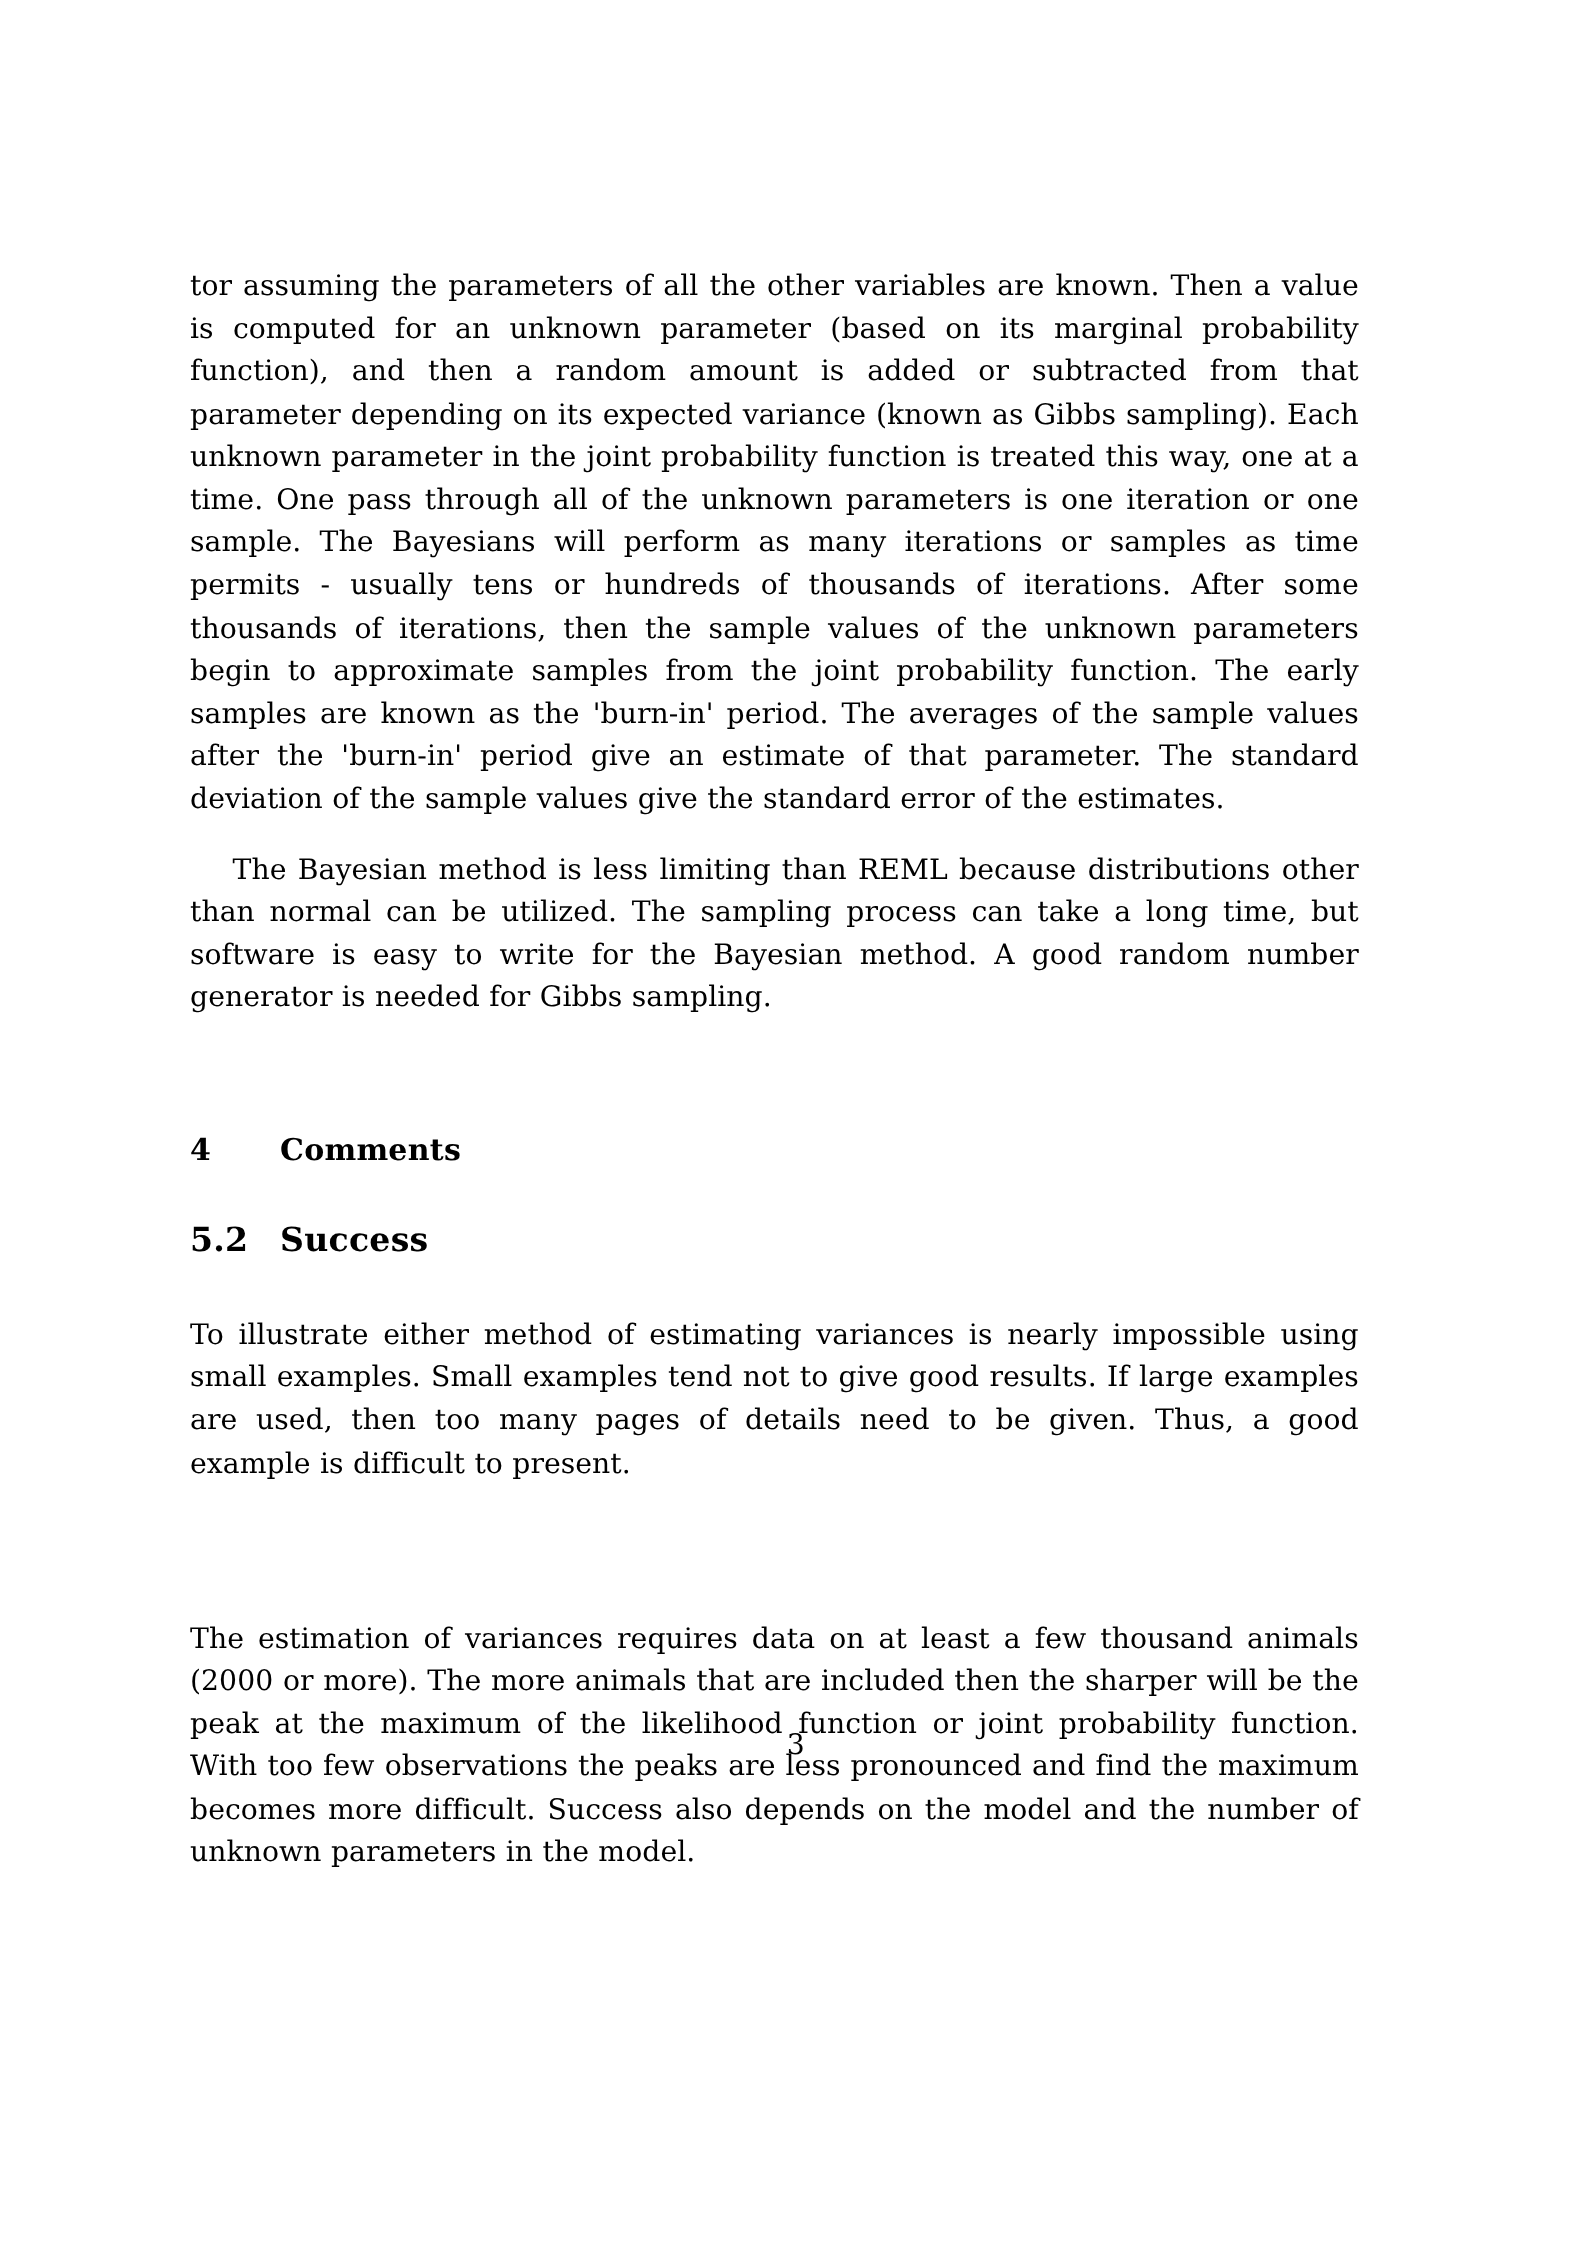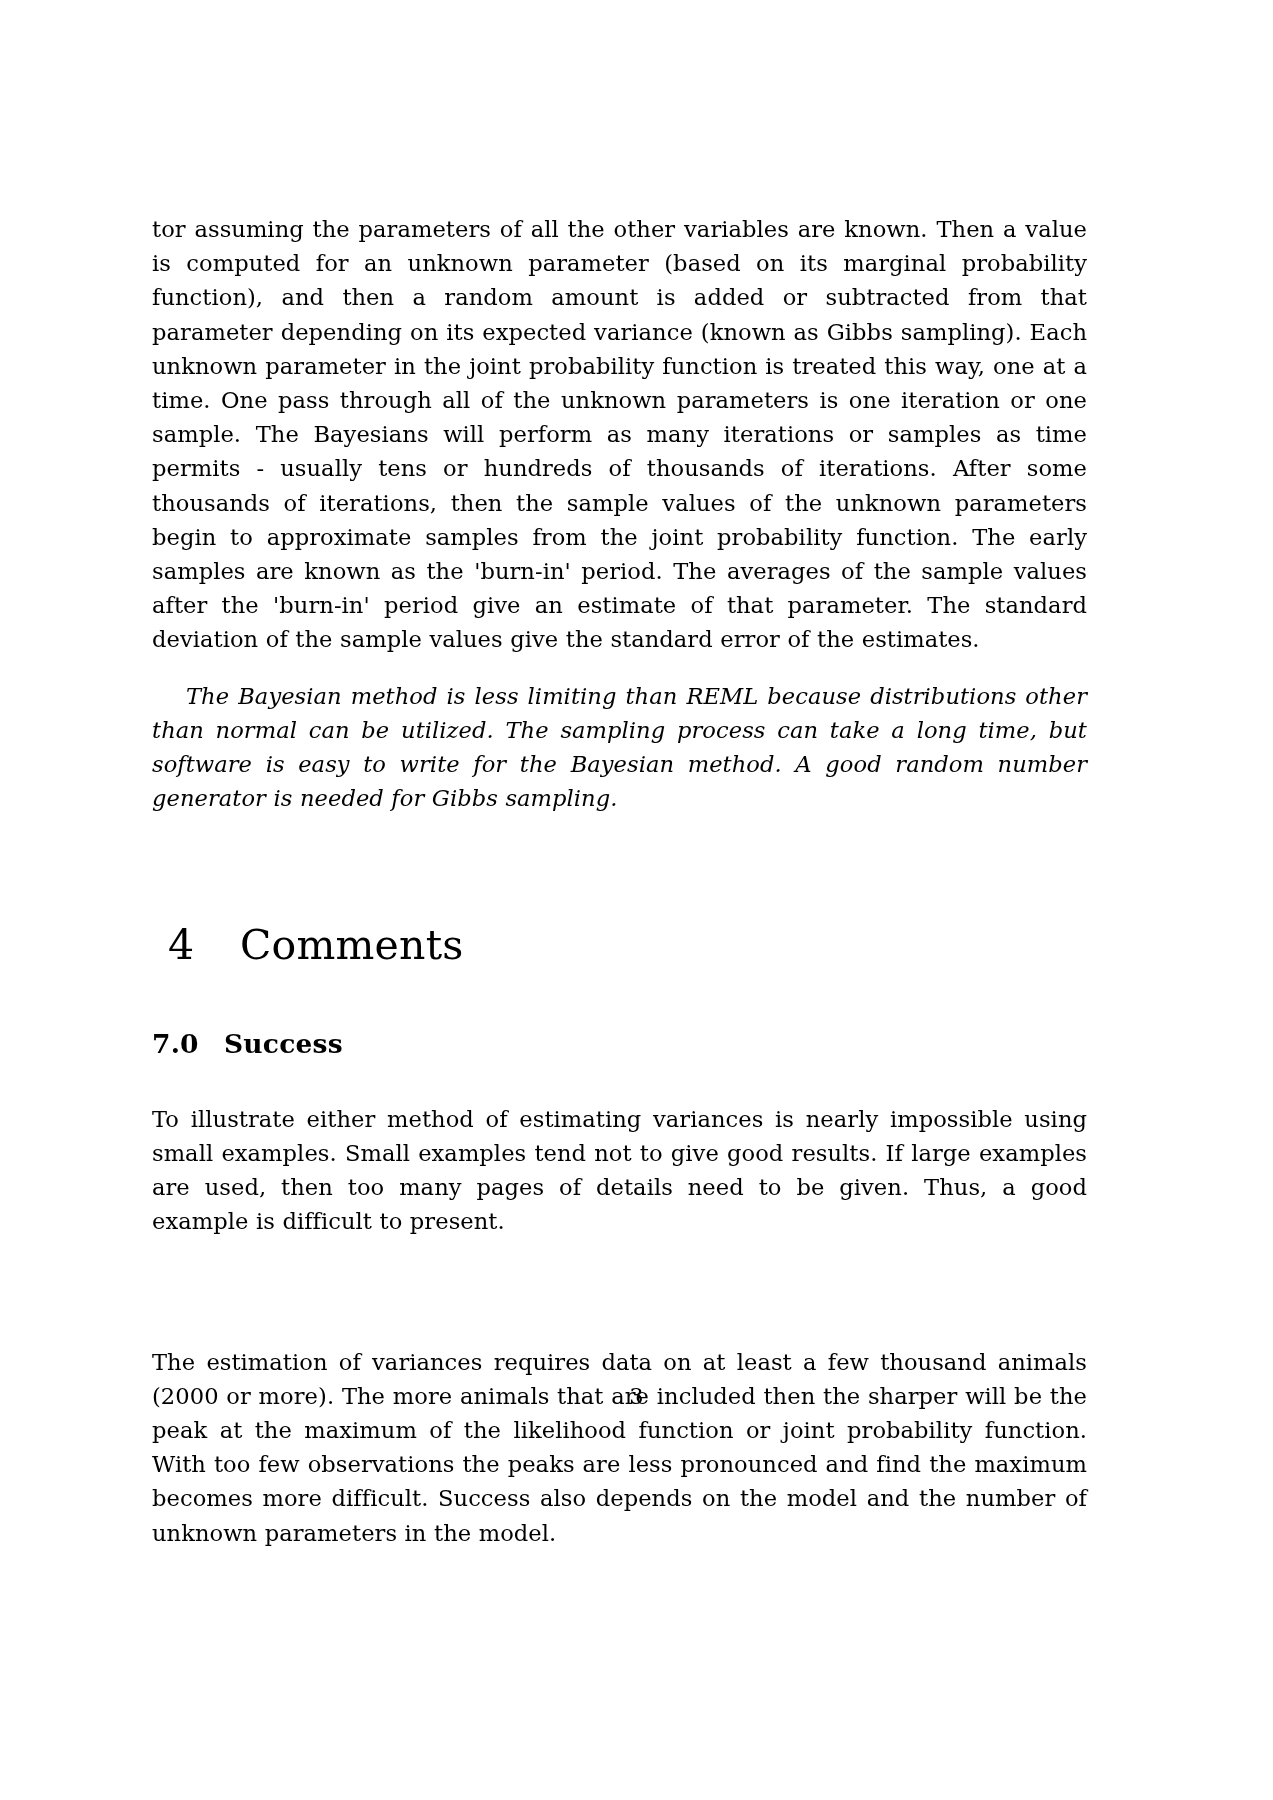--- a/index.html
+++ b/index.html
@@ -34,29 +34,28 @@
     line-height: 34.2px;
     text-align: justify;
     text-justify: inter-word;
     margin: 0 0 0 0;
     hyphens: none;
     letter-spacing: 0.05px;
     word-spacing: 0.3px;
   }
   p.body-text.indent {
     text-indent: 34px;
-    font-style: italic;
   }
   .para-gap {
     height: 22px;
   }
   h1.section {
-    font-size: 41px;
-    font-weight: normal;
-    margin: 16px;
+    font-size: 24px;
+    font-weight: bold;
+    margin: 0;
     line-height: 1.1;
     letter-spacing: 0.2px;
   }
   h1.section .num {
     display: inline-block;
     width: 72px;
   }
   h2.subsection {
     font-size: 26.5px;
     font-weight: bold;
@@ -97,21 +96,21 @@
 
     <div class="gap-before-section"></div>
 
     <h1 class="section">
       <span class="num">4</span><span>Comments</span>
     </h1>
 
     <div class="gap-before-sub"></div>
 
     <h2 class="subsection">
-      <span class="num">7.0</span><span>Success</span>
+      <span class="num">5.2</span><span>Success</span>
     </h2>
 
     <div class="gap-after-sub"></div>
 
     <p class="body-text">To illustrate either method of estimating variances is nearly impossible using small examples. Small examples tend not to give good results. If large examples are used, then too many pages of details need to be given. Thus, a good example is difficult to present.</p>
 
     <div class="gap-before-sub2"></div>
 
 
     <div class="gap-after-sub"></div>

